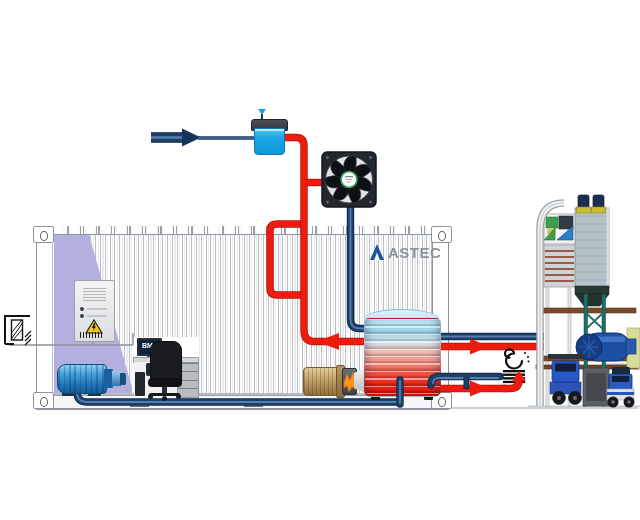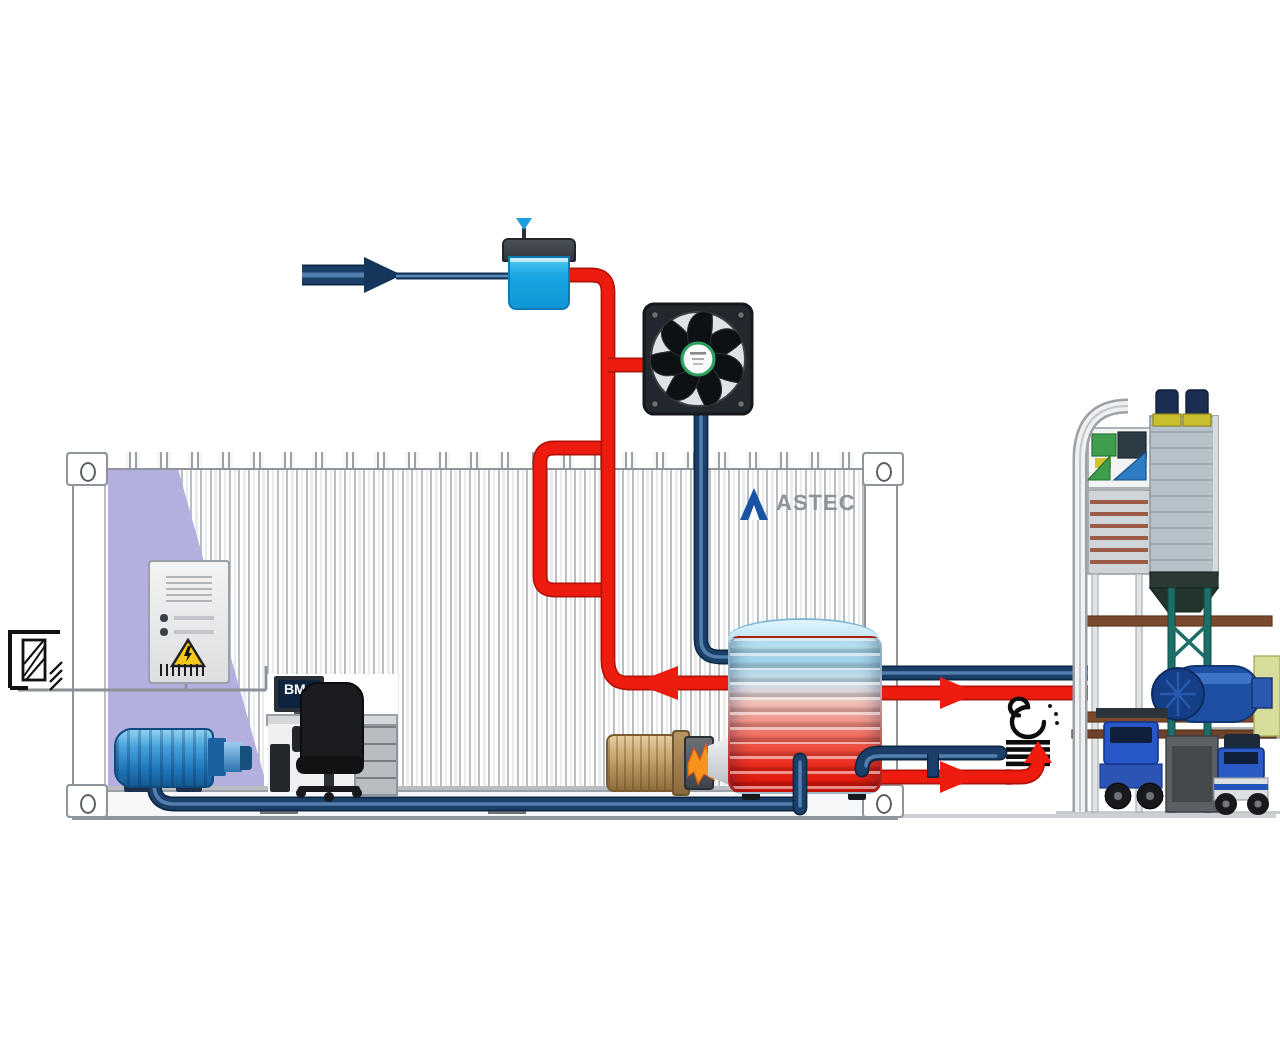--- a/index.html
+++ b/index.html
@@ -83,21 +83,21 @@
   .caster{width:5px;height:5px;border-radius:50%;background:#17191c;}
 
   
   .exp-lid{background:linear-gradient(180deg,#4a5058,#33383e);border:1px solid #22262b;border-radius:3px 3px 1px 1px;}
   .exp-body{background:linear-gradient(180deg,#55c8f0,var(--cyan-tank) 35%,#0f97d6);border:1px solid #0c7ab6;
     border-radius:0 0 4px 4px;box-shadow:inset 0 2px 0 rgba(255,255,255,.65);}
   .exp-valve-tri{width:0;height:0;border-left:4px solid transparent;border-right:4px solid transparent;border-top:6px solid #1b9fe3;}
   .exp-stem{background:#2a2e33;}
 
   .groundline{background:#cdd1d4;}
-  .logo-text{font-size:11px;font-weight:bold;color:#8d939b;letter-spacing:.5px;}
+  .logo-text{font-size:15px;font-weight:bold;color:#8d939b;letter-spacing:.5px;}
   .logo-wrap{display:flex;align-items:center;gap:3px;}
 </style>
 </head>
 <body>
 
 <div class="scene">
 
   <div class="abs groundline" style="left:34px;top:407px;width:604px;height:1.5px;"></div>
 
   <div>

